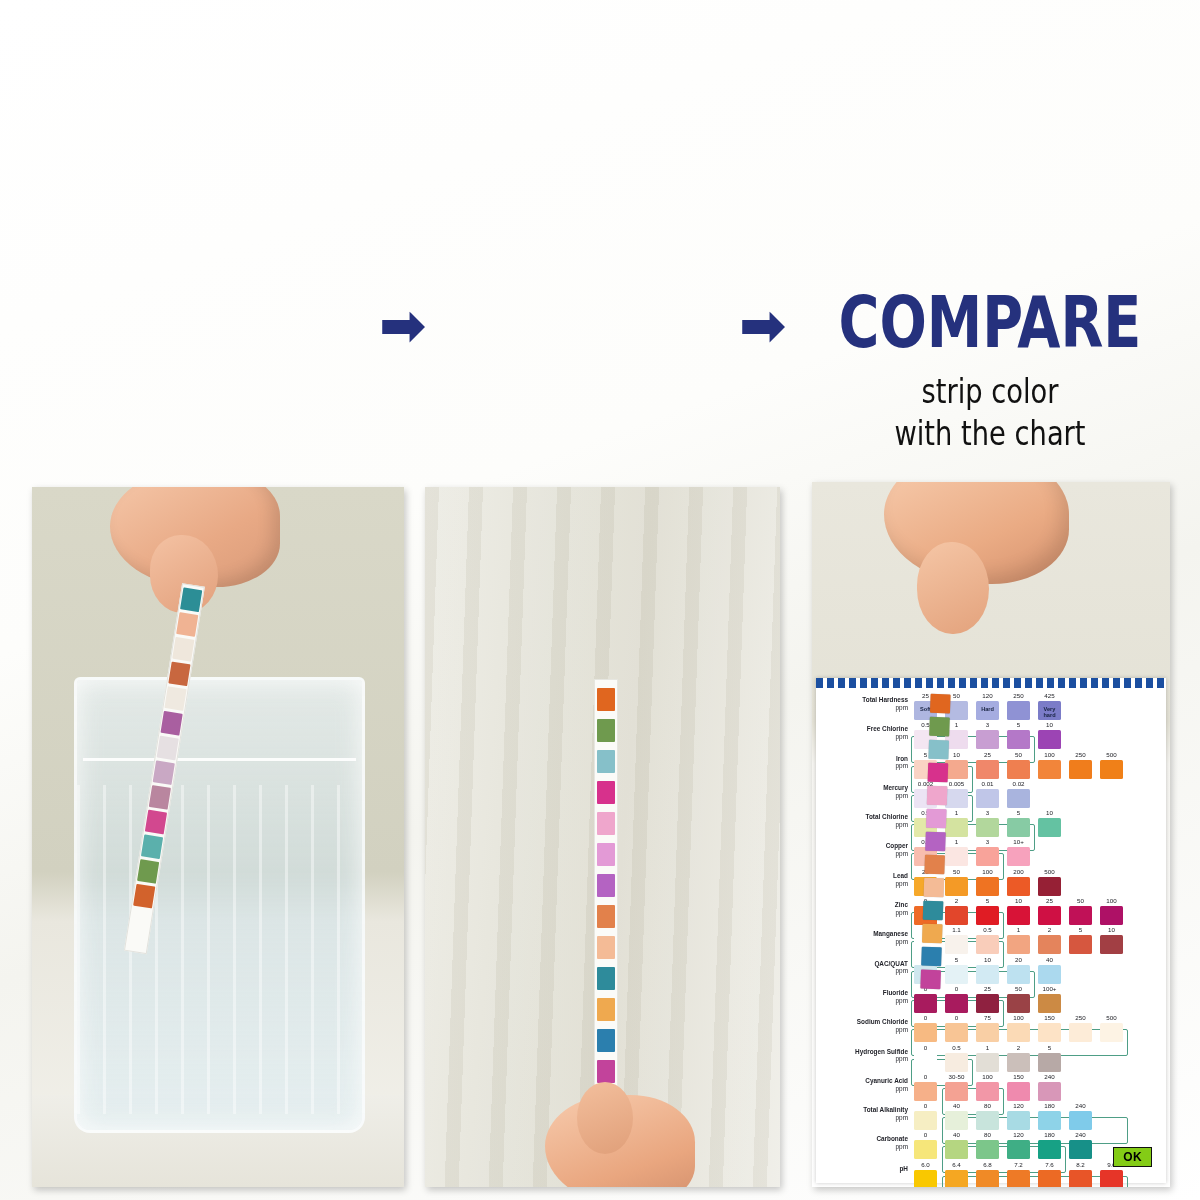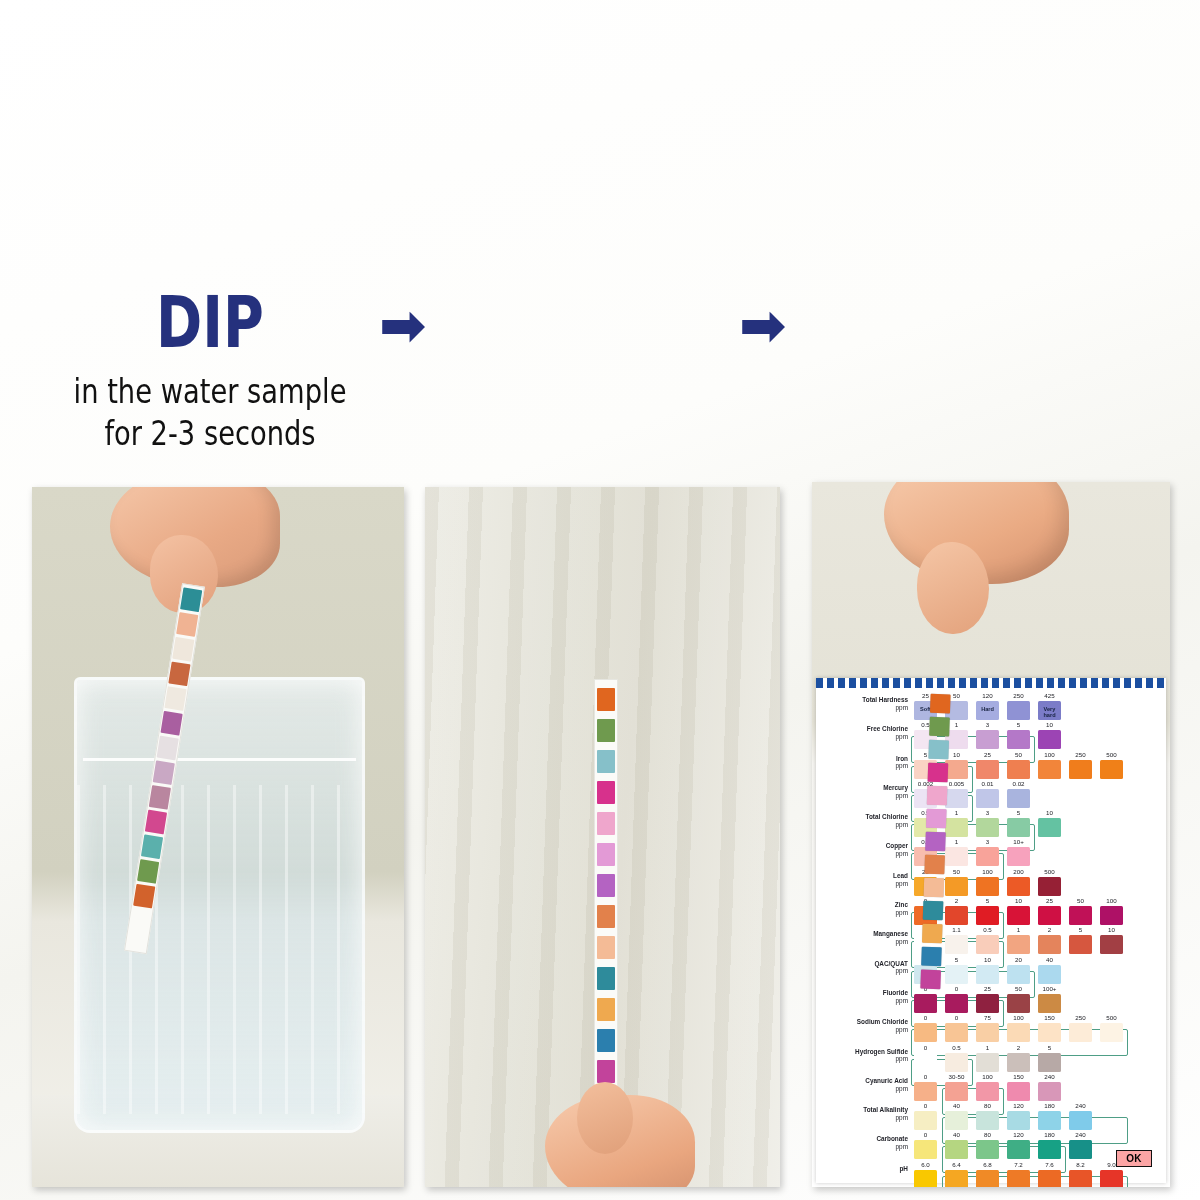--- a/index.html
+++ b/index.html
@@ -91,42 +91,42 @@
   .rlabel{position:absolute;left:0;top:4px;width:92px;text-align:right;font-size:6.4px;line-height:1.22;
       color:#23242b;font-family:"Liberation Sans",sans-serif;}
   .rlabel b{display:block;font-weight:600;}
   .rlabel span{display:block;font-weight:400;}
   .swatches{position:absolute;left:98px;top:9px;height:19px;}
   .sw{position:absolute;width:23px;height:19px;border-radius:1.5px;}
   .num{position:absolute;top:-9px;font-size:6.2px;color:#1b1c22;text-align:center;width:23px;
       font-family:"Liberation Sans",sans-serif;}
   .band{position:absolute;border:1px solid #4e9e86;border-radius:2px;height:25px;top:6px;pointer-events:none;}
   .sw-txt{position:absolute;top:5px;width:23px;text-align:center;font-size:5.6px;color:#16213f;font-weight:700;}
-  .okbtn{position:absolute;right:14px;bottom:16px;border:1px solid #111;background:#fca5a5;
-      font-size:10px;font-weight:700;padding:2px 9px;letter-spacing:.4px;color:#000;}
+  .okbtn{position:absolute;right:14px;bottom:16px;border:1px solid #111;background:#84cc16;
+      font-size:12px;font-weight:700;padding:2px 9px;letter-spacing:.4px;color:#000;}
 </style>
 </head>
 <body>
 
 <div id="page">
 
 
   <div class="steps">
 
-    <div class="step" id="step-dip">
-      <div class="step-word">DIP</div>
-      <div class="step-desc">in the water sample</div>
-      <div class="step-desc" style="margin-top:2px">for 2-3 seconds</div>
+
+    <div class="arrow" id="arrow-1">➡</div>
+
+
+    <div class="arrow" id="arrow-2">➡</div>
+
+    <div class="step" id="step-compare">
+      <div class="step-word">COMPARE</div>
+      <div class="step-desc">strip color</div>
+      <div class="step-desc" style="margin-top:2px">with the chart</div>
     </div>
-
-    <div class="arrow" id="arrow-1">➡</div>
-
-
-    <div class="arrow" id="arrow-2">➡</div>
-
   </div>
 
   <div class="panel" id="panel-dip">
     <div class="table-top"></div>
     <div class="glass">
       <div class="glass-flutes"></div>
     </div>
     <div class="hand1"></div>
     <div class="hand1b"></div>
     <div class="strip1" id="strip-dip">

